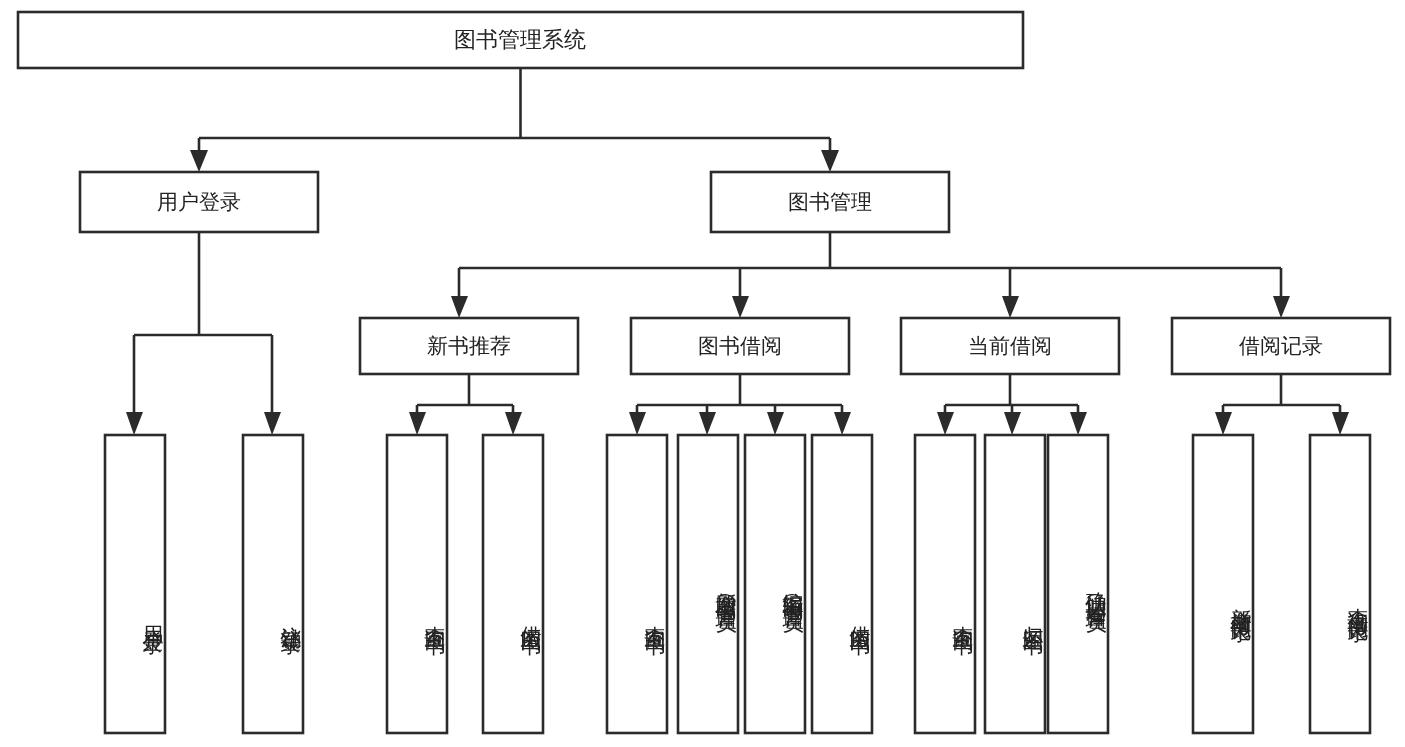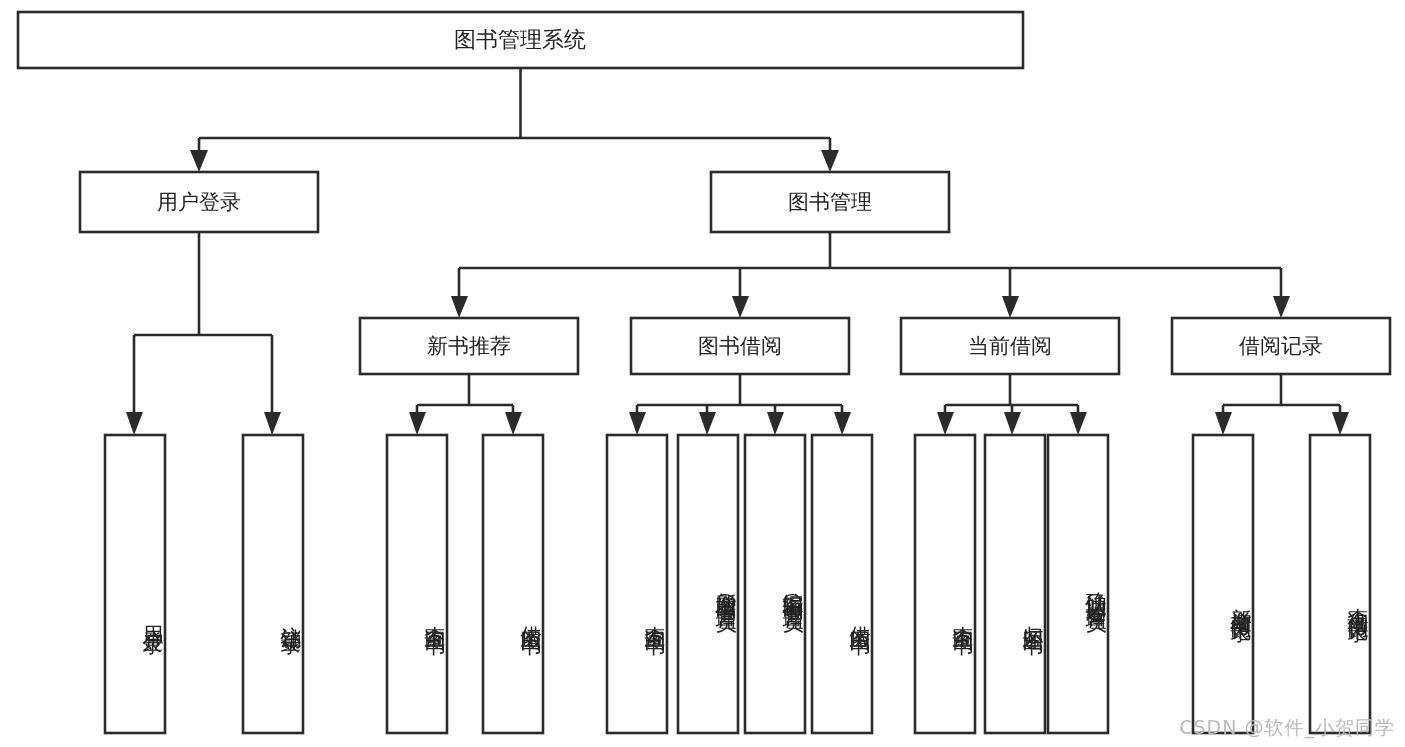--- a/index.html
+++ b/index.html
@@ -195,14 +195,13 @@
   <div class="vlabel" style="left:607px; top:500px; width:60px; height:230px;">查询图书</div>
   <div class="vlabel" style="left:678px; top:443px; width:60px; height:290px;">新增图书（管理员）</div>
   <div class="vlabel" style="left:745px; top:443px; width:60px; height:290px;">编辑图书（管理员）</div>
   <div class="vlabel" style="left:812px; top:500px; width:60px; height:230px;">借阅图书</div>
   <div class="vlabel" style="left:915px; top:500px; width:60px; height:230px;">查询图书</div>
   <div class="vlabel" style="left:985px; top:500px; width:60px; height:230px;">归还图书</div>
   <div class="vlabel" style="left:1048px; top:443px; width:60px; height:290px;">确认归还（管理员）</div>
   <div class="vlabel" style="left:1193px; top:470px; width:60px; height:260px;">新增借阅记录</div>
   <div class="vlabel" style="left:1310px; top:470px; width:60px; height:260px;">查询借阅记录</div>
 
-  <div class="watermark">CSDN @软件_小贺同学</div>
 </div>
 
 </body></html>

